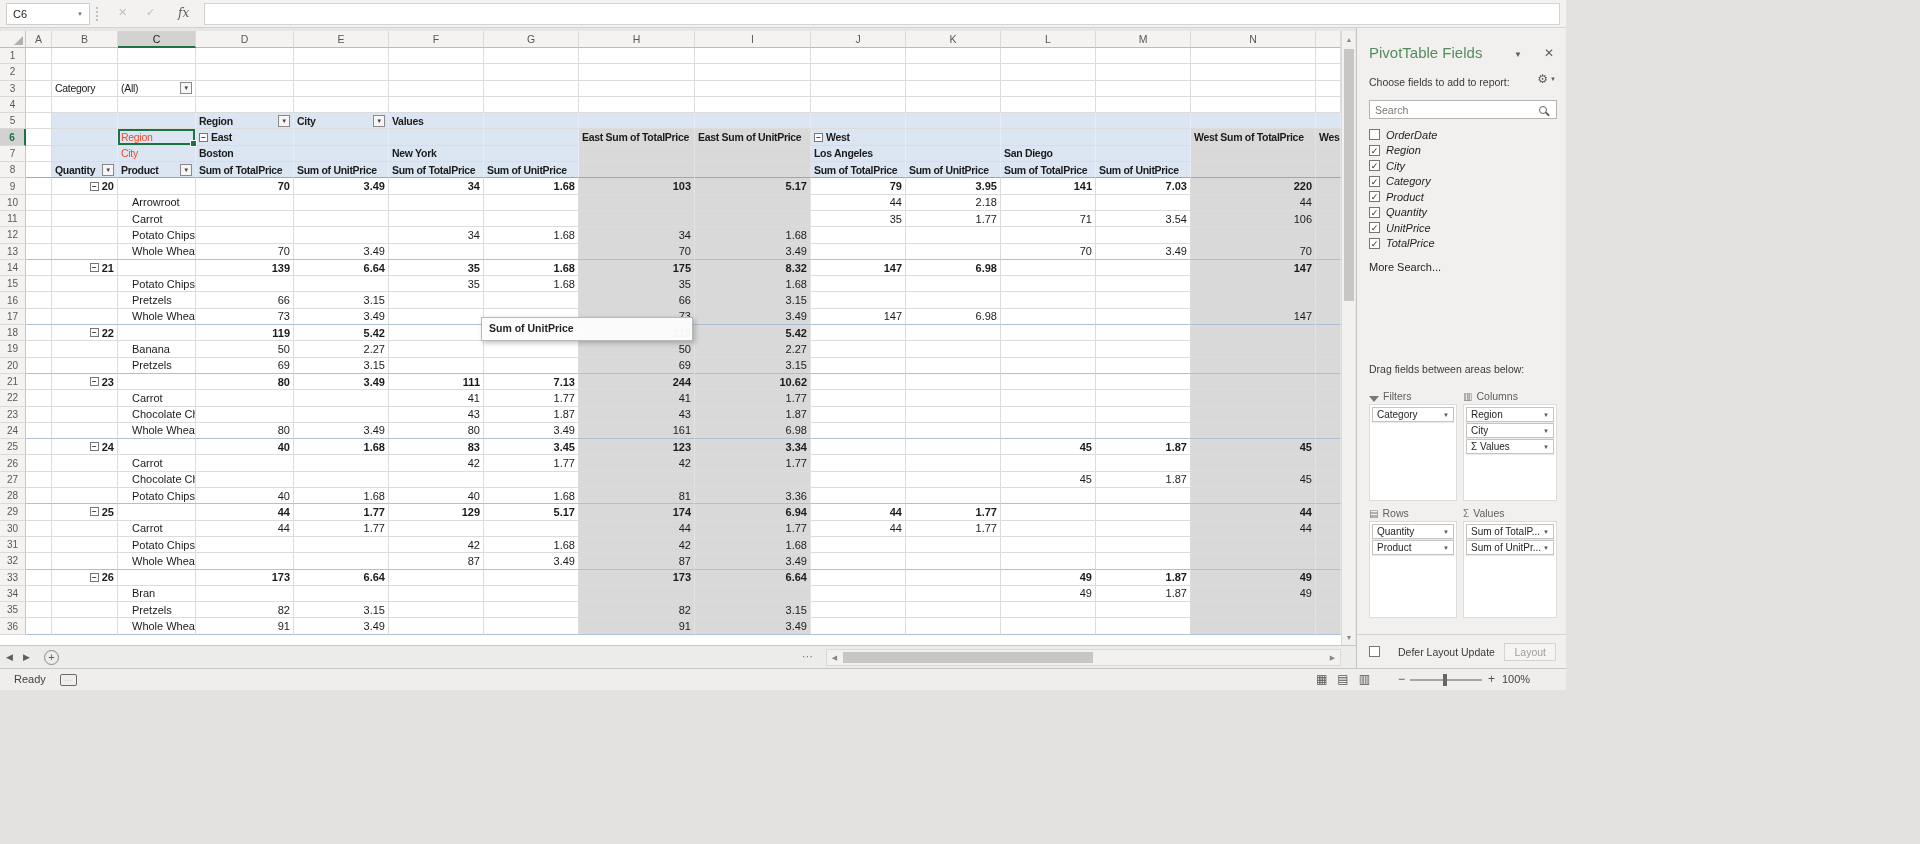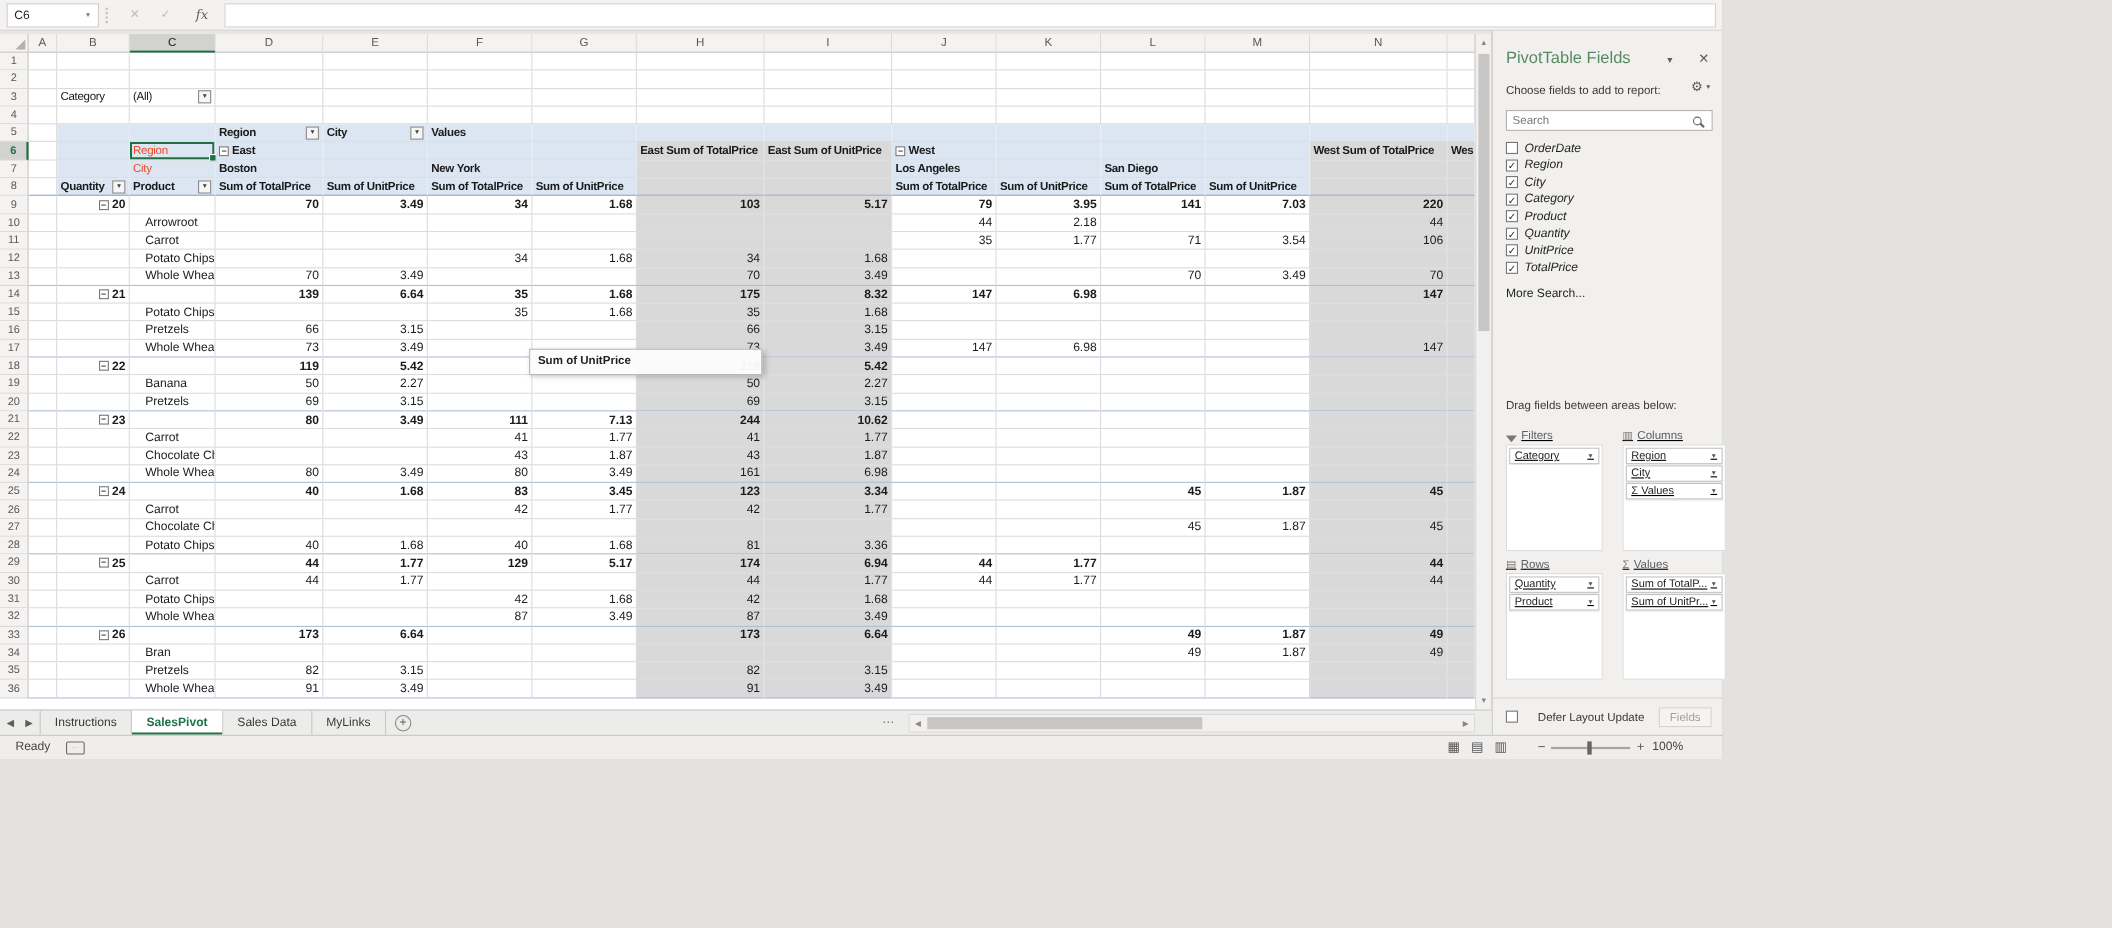--- a/index.html
+++ b/index.html
@@ -66,21 +66,21 @@
   .search{position:absolute;left:12px;top:72px;width:188px;height:19px;background:#fff;border:1px solid #b5b3b1;display:flex;align-items:center;padding:0 5px;}
   .search .ph{font-size:10.5px;color:#7a7876;}
   .mag{width:8px;height:8px;border:1.5px solid #666;border-radius:50%;position:relative;margin-left:auto;margin-right:4px;}
   .mag::after{content:"";position:absolute;width:5px;height:1.5px;background:#666;transform:rotate(45deg);right:-4px;bottom:-2px;}
   #fieldlist{position:absolute;left:12px;top:99px;width:188px;}
   .fi{display:flex;align-items:center;height:15.5px;font-size:11px;color:#1f1f1f;font-style:italic;}
   .cb{width:11px;height:11px;border:1px solid #767674;background:#fff;margin-right:6px;flex:none;font-size:9px;line-height:10px;text-align:center;color:#1f1f1f;}
   .cb.on::before{content:"\2713";}
   .more{position:absolute;left:12px;top:233px;font-size:11px;color:#1f1f1f;}
   .draghint{position:absolute;left:12px;top:335px;font-size:10.5px;color:#3b3a39;}
-  .areas{position:absolute;left:12px;top:360px;width:156px;display:grid;grid-template-columns:88px 94px;grid-template-rows:16px 97px 20px 97px;column-gap:18px;text-decoration:underline;}
+  .areas{position:absolute;left:12px;top:360px;width:156px;display:grid;grid-template-columns:88px 94px;grid-template-rows:16px 97px 20px 97px;column-gap:6px;}
   .alabel{display:flex;align-items:flex-end;font-size:10.5px;color:#5f5e5c;padding-bottom:2px;}
   .alabel .aicon{margin-right:4px;font-size:10px;color:#7a7876;}
   .well{background:#fff;border:1px solid #dedcda;padding:1px;overflow:hidden;}
   .wi{height:15px;margin:1px;background:#fff;border:1px solid #c6c4c2;box-shadow:0 1px 1px rgba(0,0,0,.08);display:flex;align-items:center;font-size:10px;padding:0 4px;color:#1f1f1f;white-space:nowrap;overflow:hidden;}
   .wi .arr{margin-left:auto;font-size:6px;color:#555;}
   .pane-foot{position:absolute;left:0;right:0;top:606px;height:34px;border-top:1px solid #d6d4d2;display:flex;align-items:center;padding:0 10px 0 12px;}
   .pane-foot .lbl{font-size:10.5px;color:#3b3a39;margin-left:12px;}
   .update{margin-left:auto;font-size:10.5px;color:#a19f9d;background:#f5f4f3;border:1px solid #d6d4d2;padding:2px 9px;}
   .funnel{display:inline-block;width:0;height:0;border-left:5px solid transparent;border-right:5px solid transparent;border-top:6px solid #7a7876;margin-right:4px;}
 
@@ -1328,35 +1328,29 @@
             </div>
             <div class="wi">
               <span>Sum of UnitPr...</span>
               <span class="arr">▼</span>
             </div>
           </div>
       </div>
       <div class="pane-foot">
         <span class="cb" style="margin-right:6px"></span>
         <span class="lbl">Defer Layout Update</span>
-        <span class="update">Fields</span>
+        <span class="update">Layout</span>
       </div>
     </div>
 
     <div class="tabbar">
       <div class="tnav">
         <span>◀</span>
         <span>▶</span>
       </div>
-      <div id="tabs" style="display:flex;align-items:stretch">
-          <div class="tab">Instructions</div>
-          <div class="tab active">SalesPivot</div>
-          <div class="tab">Sales Data</div>
-          <div class="tab">MyLinks</div>
-        </div>
       <div class="addsheet">+</div>
       <span class="tdots">⋯</span>
       <div class="hscroll">
         <div class="arr" style="left:0">◀</div>
         <div class="thumb"></div>
         <div class="arr" style="right:0">▶</div>
       </div>
     </div>
 
     <div class="statusbar">

